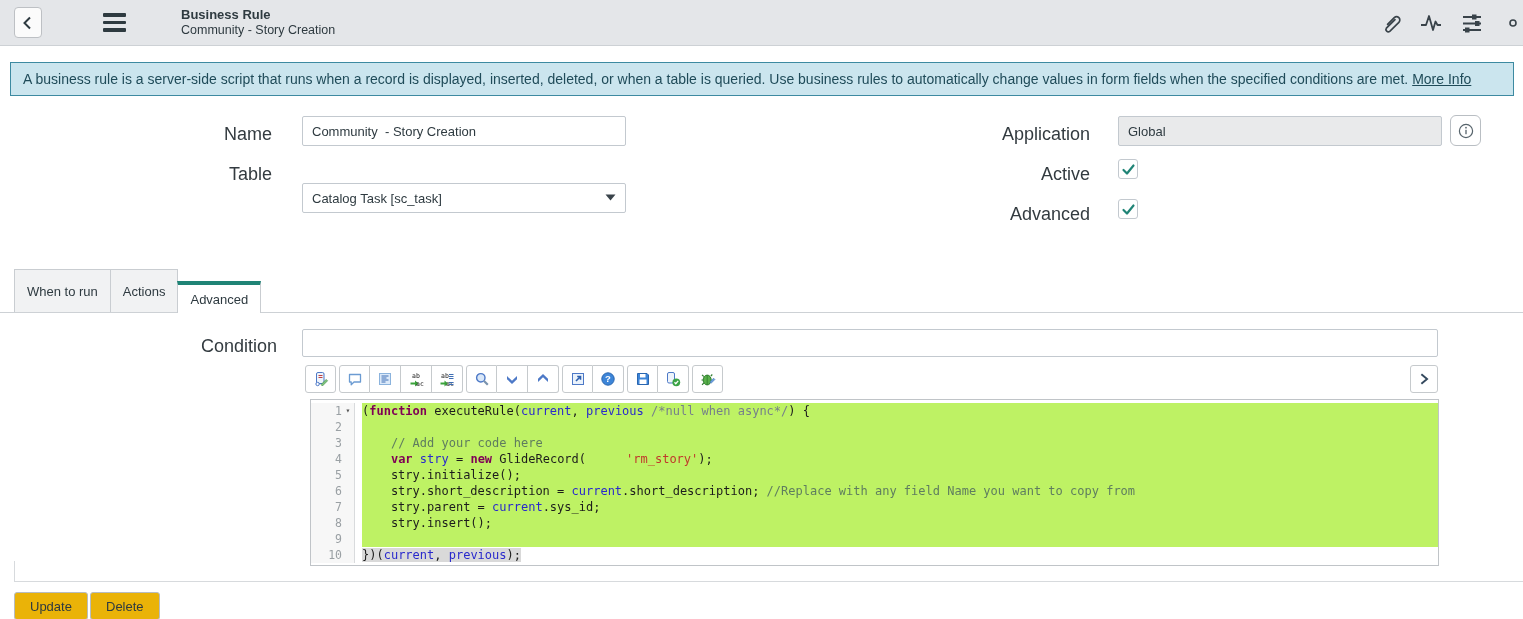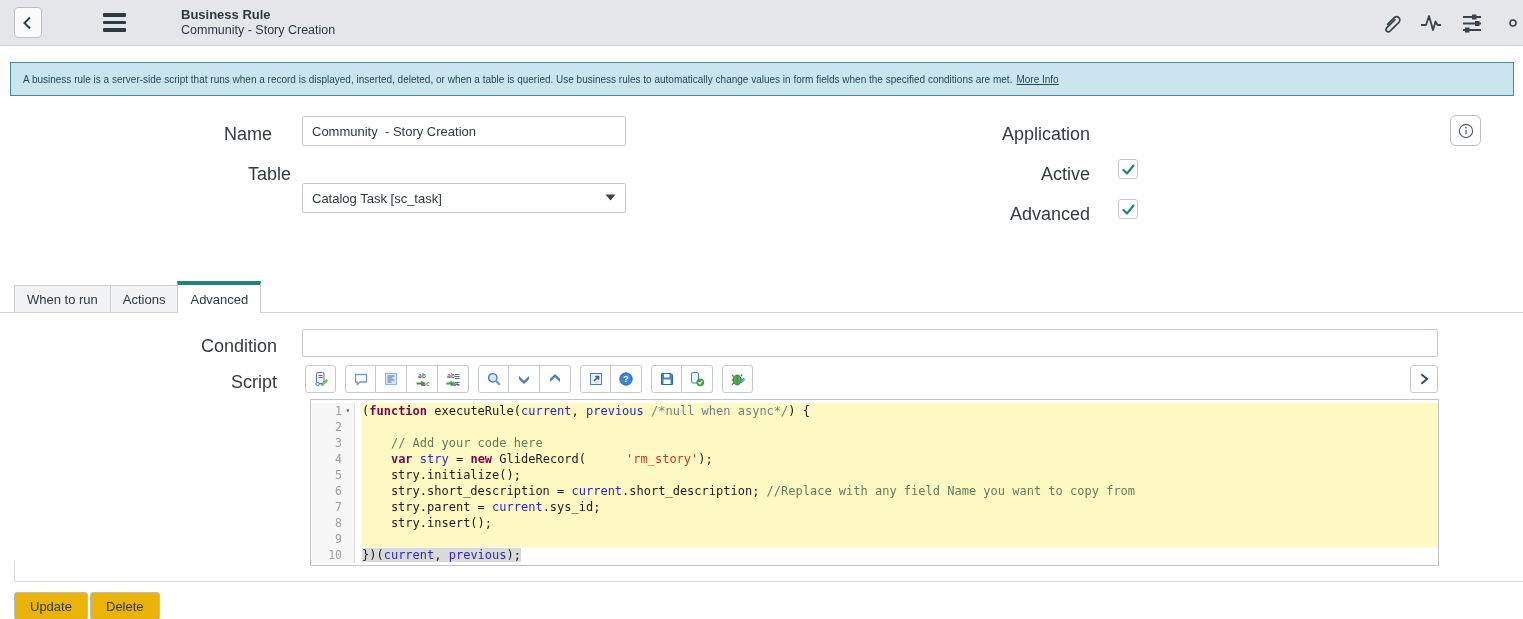--- a/index.html
+++ b/index.html
@@ -18,21 +18,21 @@
   .hamburger span { width:23px; height:3.5px; background:#2e3a40; border-radius:1px; }
   .header-titles { margin-left:11px; line-height:1.2; }
   .header-title { font-weight:bold; font-size:13px; color:#2e3a40; }
   .header-subtitle { font-size:12.5px; color:#2e3a40; }
   .header-icons { margin-left:auto; display:flex; align-items:center; gap:17px; margin-right:-2px; }
   .hicon { width:24px; height:24px; display:flex; align-items:center; justify-content:center; cursor:pointer; }
 
   
   .banner { position:absolute; top:62px; left:10px; width:1504px; height:34px;
             background:#cbe5ee; border:1px solid #3d8aa1; display:flex; align-items:center;
-            padding-left:12px; font-size:10px; color:#1f4b59; }
+            padding-left:12px; font-size:14px; color:#1f4b59; }
   .banner a { color:#1f4b59; text-decoration:underline; margin-left:4px; cursor:pointer; }
 
   
   .fld-label { position:absolute; font-size:18px; color:#333b40; text-align:right; }
   .txt-input { position:absolute; height:30px; border:1px solid #c3c9cf; border-radius:2px;
                font-family:"Liberation Sans", sans-serif; font-size:13px; color:#2e3a40;
                padding:0 9px; background:#fff; }
   .readonly { background:#e9eaeb; }
   .select-box { position:absolute; height:30px; border:1px solid #c3c9cf; border-radius:2px;
                 background:#fff; display:flex; align-items:center; padding:0 9px;
@@ -40,34 +40,34 @@
   .select-box .caret { margin-left:auto; }
   .info-btn { position:absolute; width:31px; height:31px; background:#fff;
               border:1px solid #b9bec3; border-radius:6px;
               display:flex; align-items:center; justify-content:center; cursor:pointer; }
   .checkbox { position:absolute; width:20px; height:20px; background:#fff;
               border:1px solid #c3c9cf; border-radius:3px;
               display:flex; align-items:center; justify-content:center; cursor:pointer; }
 
   
   .tabs { position:absolute; top:282px; left:14px; height:31px; display:flex; align-items:flex-end; }
-  .tab { height:28px; padding:0 12px; display:flex; align-items:center; font-size:13px;
+  .tab { height:44px; padding:0 12px; display:flex; align-items:center; font-size:13px;
          background:#f1f2f3; border:1px solid #c9cdd1; margin-right:-1px; cursor:pointer;
          color:#2e3a40; position:relative; }
   .tab.active { background:#fff; border-top:4px solid #1f8476; border-bottom:none;
                 height:32px; z-index:3; }
   .content-top-border { position:absolute; top:312px; left:0; width:1523px;
                         border-top:1px solid #cdd1d5; }
   .content-left-tick { position:absolute; top:561px; left:14px; height:20px;
                        border-left:1px solid #d7dadd; }
   .content-bottom-border { position:absolute; top:581px; left:14px; width:1509px;
                            border-top:1px solid #d7dadd; }
 
   
-  .toolbar { position:absolute; top:365px; left:305px; display:flex; gap:9px; }
+  .toolbar { position:absolute; top:365px; left:305px; display:flex; gap:3px; }
   .tb-group { display:flex; }
   .tb-btn { width:31px; height:28px; background:#fff; border:1px solid #c6cacd;
             display:flex; align-items:center; justify-content:center; cursor:pointer; }
   .tb-btn + .tb-btn { border-left:none; }
   .tb-group .tb-btn:first-child { border-radius:3px 0 0 3px; }
   .tb-group .tb-btn:last-child { border-radius:0 3px 3px 0; }
   .tb-group .tb-btn:only-child { border-radius:3px; }
   .expand-btn { position:absolute; top:365px; left:1410px; width:28px; height:28px;
                 background:#fff; border:1px solid #c6cacd; border-radius:3px;
                 display:flex; align-items:center; justify-content:center; cursor:pointer; }
@@ -77,21 +77,21 @@
             border:1px solid #c0c4c8; background:#fff; overflow:hidden;
             font-family:"DejaVu Sans Mono", monospace; font-size:12px; }
   .cm-lines { padding-top:3px; }
   .cm-row { display:flex; height:16px; line-height:16px; }
   .cm-gutter { width:44px; min-width:44px; background:#f7f7f7; border-right:1px solid #d9dbdd;
                display:flex; justify-content:flex-end; align-items:center;
                color:#9aa0a4; font-size:11.5px; }
   .cm-lnum { text-align:right; }
   .cm-fold { width:12px; font-size:8px; color:#555; text-align:center; }
   .cm-code { flex:1; margin-left:7px; white-space:pre; color:#1c1c1c; }
-  .cm-row.sel .cm-code { background:#fef9c3; }
+  .cm-row.sel .cm-code { background:#bef264; }
   .cm-text.sel-inline { background:#d9d9d9; }
   .tk-k { color:#7f0055; font-weight:bold; }
   .tk-d { color:#2929cc; }
   .tk-v { color:#2929cc; }
   .tk-s { color:#c0392b;margin-left:40px; }
   .tk-c { color:#5f7d5f; }
   .tk-bc { color:#76808a; }
 
   
   .footer-btn { position:absolute; top:592px; height:28px; background:#eab308;
@@ -149,29 +149,30 @@
   </div>
 
   <div class="banner">
     <span>A business rule is a server-side script that runs when a record is displayed, inserted, deleted, or when a table is queried. Use business rules to automatically change values in form fields when the specified conditions are met.</span>
     <a>More Info</a>
   </div>
 
   <div class="fld-label" style="left:0; width:272px; top:124px;">Name</div>
   <input class="txt-input" style="left: 302px; top: 116px; width: 324px;" value="Community  - Story Creation">
 
-  <div class="fld-label" style="left:0; width:272px; top:164px;margin-left:19px;">Table</div>
+  <div class="fld-label" style="left:0; width:272px; top:164px;">Table</div>
   <div class="select-box" style="left:302px; top:156px; width:324px;margin-top:27px;">
     <span>Catalog Task [sc_task]</span>
     <svg class="caret" width="11" height="8" viewBox="0 0 11 8">
       <path d="M0.5 0.5 L5.5 6.5 L10.5 0.5 Z" fill="#39434a"></path>
     </svg>
   </div>
 
   <div class="fld-label" style="left:890px; width:200px; top:124px;">Application</div>
+  <input class="txt-input readonly" style="left: 1118px; top: 116px; width: 324px;" readonly="" value="Global">
   <div class="info-btn" style="left:1450px; top:115px;">
     <svg width="18" height="18" viewBox="0 0 18 18">
       <circle cx="9" cy="9" r="6.6" fill="none" stroke="#56636b" stroke-width="1.2"></circle>
       <rect x="8.35" y="7.8" width="1.3" height="4.4" fill="#56636b"></rect>
       <circle cx="9" cy="5.7" r="0.85" fill="#56636b"></circle>
     </svg>
   </div>
 
   <div class="fld-label" style="left:890px; width:200px; top:164px;">Active</div>
   <div class="checkbox" style="left:1118px; top:159px;">
@@ -192,21 +193,20 @@
       <div class="tab">Actions</div>
       <div class="tab active">Advanced</div>
     </div>
   <div class="content-top-border"></div>
   <div class="content-left-tick"></div>
   <div class="content-bottom-border"></div>
 
   <div class="fld-label" style="left:0; width:277px; top:336px;">Condition</div>
   <input class="txt-input" style="left: 302px; top: 329px; width: 1136px; height: 28px;" value="">
 
-  <div class="fld-label" style="left:0; width:277px; top:372px;">Script</div>
 
   <div class="toolbar">
     <div class="tb-group">
       <div class="tb-btn">
         <svg width="16" height="16" viewBox="0 0 16 16">
           <rect x="3.5" y="1.5" width="7.5" height="11" rx="1.5" fill="#eef4fb" stroke="#4d79c7"></rect>
           <path d="M5.5 4.5h4M5.5 6.5h4" stroke="#c34040" stroke-width="1"></path>
           <circle cx="4.6" cy="13" r="1.7" fill="#fff" stroke="#4d79c7"></circle>
           <path d="M8 13.6 L13.2 8.4 L14.6 9.8 L9.4 15 Z" fill="#7fc47f" stroke="#3a8a3a" stroke-width="0.6"></path>
         </svg>

